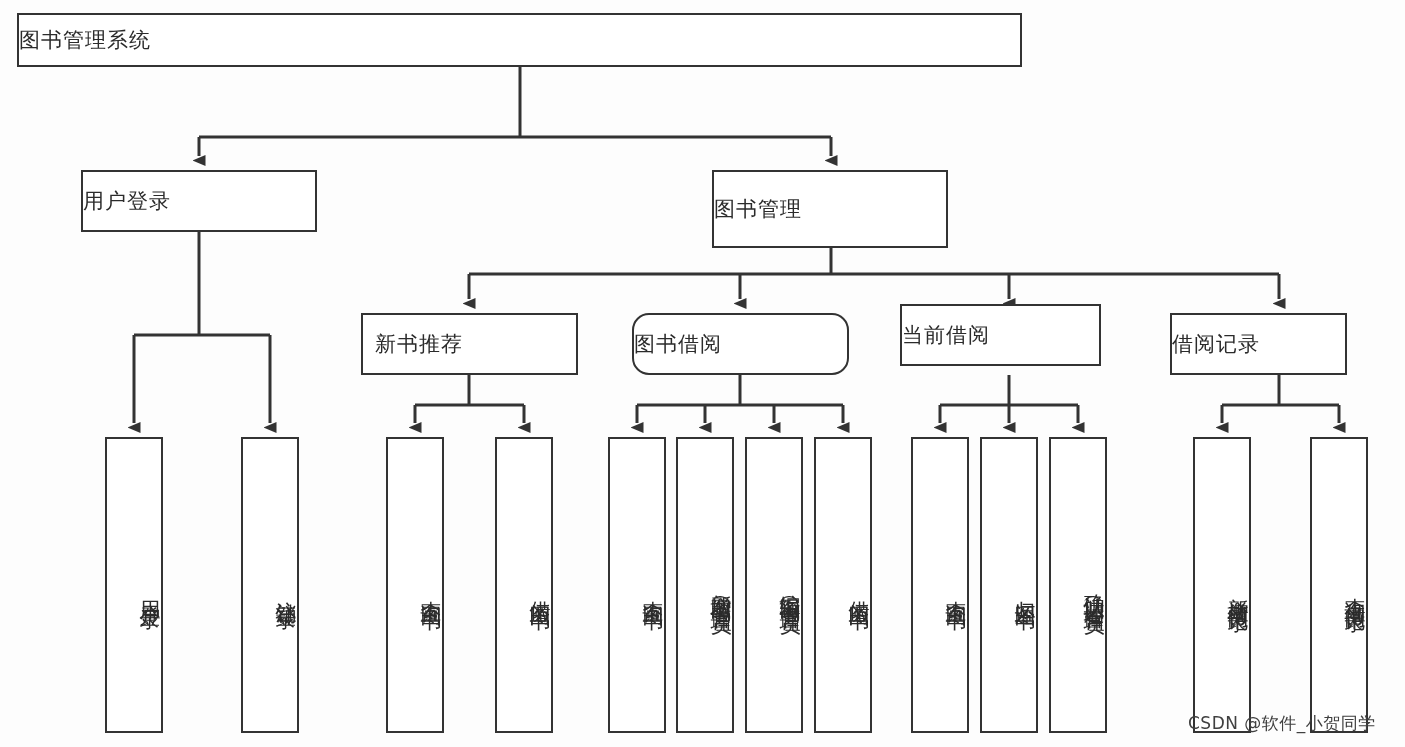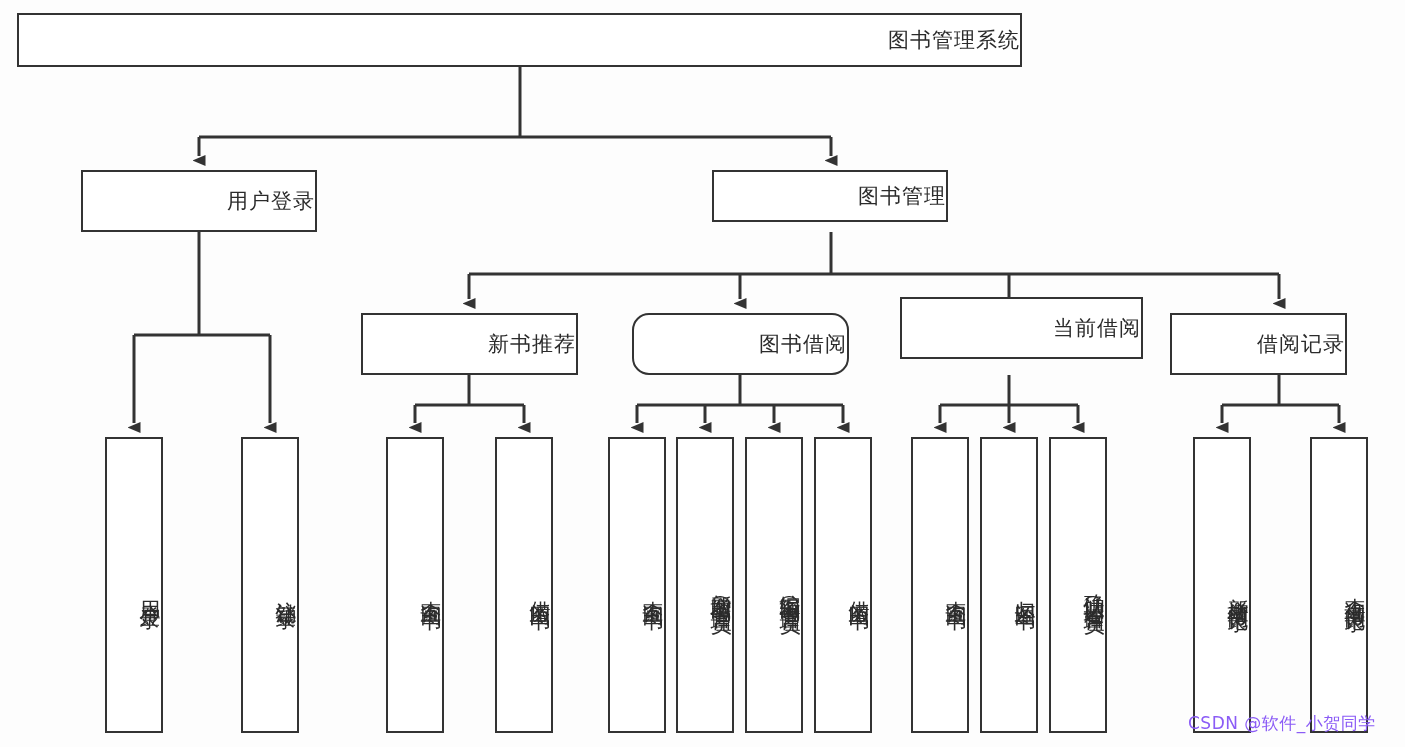--- a/index.html
+++ b/index.html
@@ -10,40 +10,40 @@
     overflow:hidden;
   }
   #canvas{position:relative;width:1405px;height:747px;background:#fdfdfd;}
   svg#wires{position:absolute;left:0;top:0;width:1405px;height:747px;pointer-events:none;}
 
   .node{
     position:absolute;
     box-sizing:border-box;
     background:#ffffff;
     border:2px solid #333333;
-    display:flex;align-items:center;justify-content:flex-end;
+    display:flex;align-items:center;justify-content:flex-start;
     color:#2b2b2b;
   }
   .node.h{font-size:21px;letter-spacing:1px;}
   .node.leaf{
     writing-mode:vertical-rl;
     text-orientation:upright;
     font-size:21px;
     letter-spacing:3px;
     line-height:1.05;
     padding-top:10px;
     align-items:flex-start;
     justify-content:center;
     white-space:nowrap;
   }
   .watermark{
     position:absolute;
     left:1188px;top:712px;
     font-size:17px;
-    color:#8b5cf6;
+    color:#404040;
     letter-spacing:0.5px;
     white-space:nowrap;
   }
 </style>
 </head>
 <body>
 
 <div id="canvas">
 
   <svg id="wires" viewBox="0 0 1405 747">
@@ -96,31 +96,31 @@
     </g>
   </svg>
 
   <div class="node h" style="left:17px;top:13px;width:1005px;height:54px;">
     <span>图书管理系统</span>
   </div>
 
   <div class="node h" style="left:81px;top:170px;width:236px;height:62px;">
     <span>用户登录</span>
   </div>
-  <div class="node h" style="left:712px;top:170px;width:236px;height:52px;">
+  <div class="node h" style="left:712px;top:170px;width:236px;height:78px;">
     <span>图书管理</span>
   </div>
 
   <div class="node h" style="left:361px;top:313px;width:217px;height:62px;padding-left:12px;">
     <span>新书推荐</span>
   </div>
   <div class="node h" style="left:632px;top:313px;width:217px;height:62px;border-radius:17px;">
     <span>图书借阅</span>
   </div>
-  <div class="node h" style="left:900px;top:297px;width:243px;height:62px;">
+  <div class="node h" style="left:900px;top:304px;width:201px;height:62px;">
     <span>当前借阅</span>
   </div>
   <div class="node h" style="left:1170px;top:313px;width:177px;height:62px;">
     <span>借阅记录</span>
   </div>
 
   <div class="node leaf" style="left:105px;top:437px;width:58px;height:296px;">
     <span>用户登录</span>
   </div>
   <div class="node leaf" style="left:241px;top:437px;width:58px;height:296px;">

